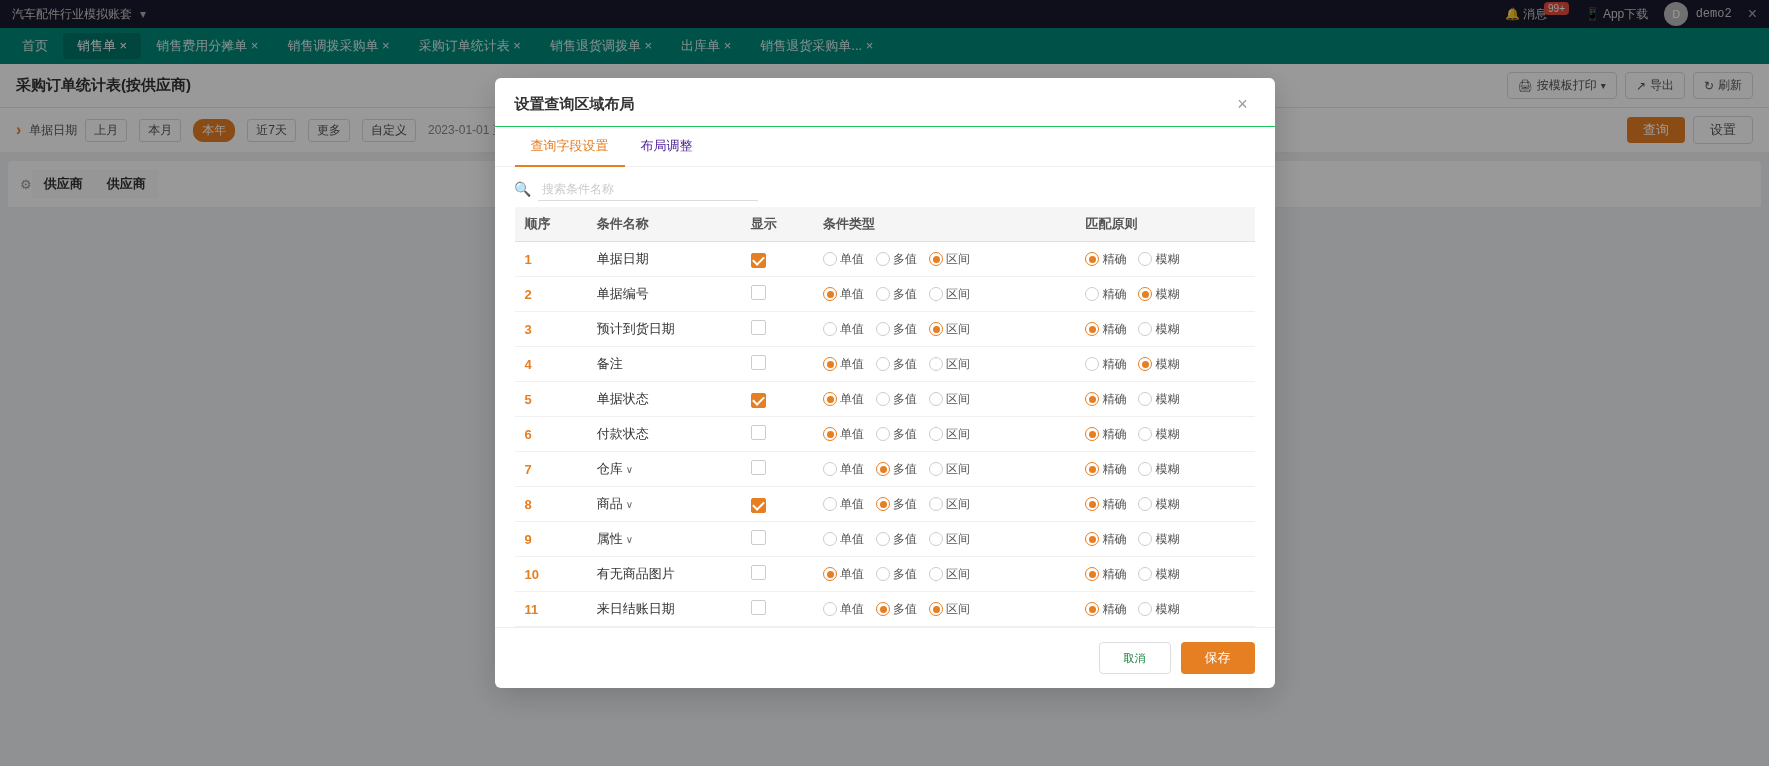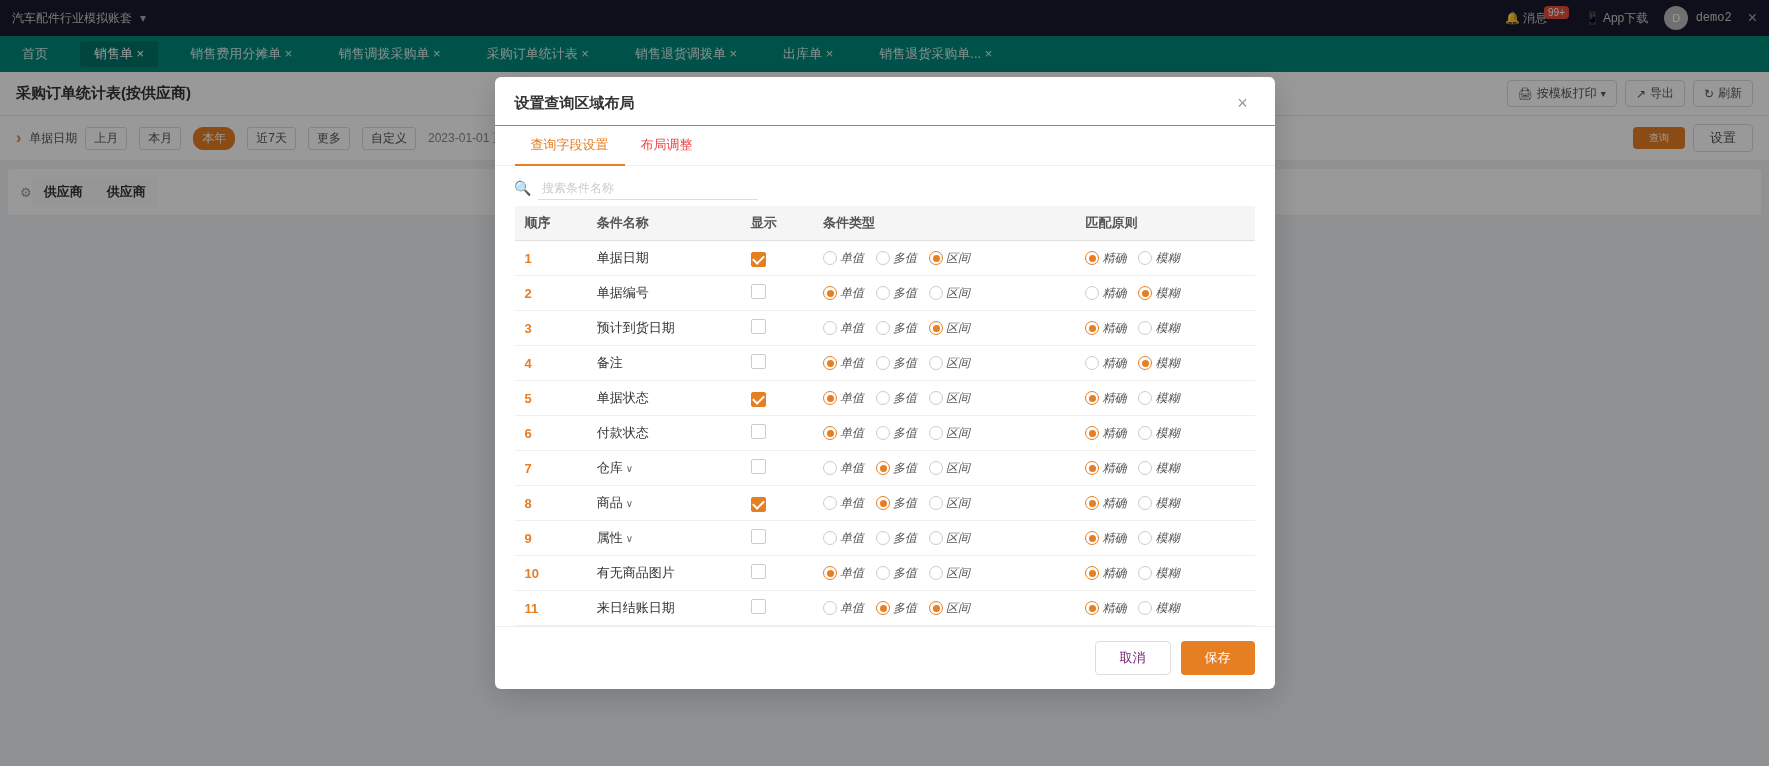--- a/index.html
+++ b/index.html
@@ -1,20 +1,20 @@
 <!DOCTYPE html>
 <html><head>
   <meta charset="utf-8">
   <style>
     * { box-sizing: border-box; margin: 0; padding: 0; }
     body { font-family: 'Microsoft YaHei', Arial, sans-serif; font-size: 13px; background: #f0f2f5; overflow: hidden; }
 
     
     .top-nav {
-      height: 36px;
+      height: 28px;
       background: #1a1a2e;
       display: flex;
       align-items: center;
       justify-content: space-between;
       padding: 0 12px;
       color: #ccc;
     }
     .top-nav-left { display: flex; align-items: center; gap: 8px; font-size: 12px; }
     .top-nav-right { display: flex; align-items: center; gap: 16px; font-size: 12px; }
     .badge-red {
@@ -81,21 +81,21 @@
     .date-btn.active {
       background: #e67e22;
       color: white;
       border-color: #e67e22;
       border-radius: 10px;
     }
     .date-range { font-size: 12px; color: #888; margin-left: 4px; }
     .filter-dots { color: #aaa; margin-left: 4px; cursor: pointer; }
     .btn-query {
       padding: 4px 16px; background: #e67e22; color: white;
-      border: none; border-radius: 4px; cursor: pointer; font-size: 10px;
+      border: none; border-radius: 4px; cursor: pointer; font-size: 13px;
       margin-left: auto;
     }
     .btn-setting {
       padding: 4px 16px; border: 1px solid #ddd; background: #fff;
       border-radius: 4px; cursor: pointer; font-size: 13px; color: #555;
     }
 
     
     .table-area {
       background: #fff;
@@ -154,21 +154,21 @@
     }
     .modal-tabs {
       display: flex;
       padding: 0 20px;
       gap: 0;
       border-bottom: 1px solid #eee;
     }
     .modal-tab {
       padding: 10px 16px;
       font-size: 13px;
-      color: #ef4444;
+      color: #4c1d95;
       cursor: pointer;
       border-bottom: 2px solid transparent;
       margin-bottom: -1px;
     }
     .modal-tab.active {
       color: #e67e22;
       border-bottom: 2px solid #e67e22;
       font-weight: 500;
     }
     .modal-search {
@@ -238,21 +238,21 @@
     .cb.checked::after {
       content: '';
       width: 9px; height: 5px;
       border-left: 2px solid white;
       border-bottom: 2px solid white;
       transform: rotate(-45deg);
       margin-top: -2px;
     }
 
     
-    .radio-group { display: flex; align-items: flex-start; gap: 6px; font-style: italic; }
+    .radio-group { display: flex; align-items: flex-start; gap: 6px; }
     .radio-option { display: flex; align-items: center; gap: 3px; font-size: 12px; color: #555; }
     .radio-btn {
       width: 14px; height: 14px;
       border-radius: 50%;
       border: 1.5px solid #ccc;
       display: inline-flex; align-items: center; justify-content: center;
       cursor: pointer;
       background: #fff;
       flex-shrink: 0;
     }
@@ -277,22 +277,22 @@
       justify-content: flex-end;
       gap: 10px;
       border-top: 1px solid #eee;
     }
     .btn-cancel {
       padding: 7px 24px;
       border: 1px solid #ddd;
       background: #fff;
       border-radius: 4px;
       cursor: pointer;
-      font-size: 13px;
-      color: #701a75;
+      font-size: 11px;
+      color: #15803d;
     }
     .btn-save {
       padding: 7px 24px;
       background: #e67e22;
       color: white;
       border: none;
       border-radius: 4px;
       cursor: pointer;
       font-size: 13px;
     }
@@ -300,21 +300,21 @@
     
     .cond-name-wrap { display: flex; align-items: center; gap: 3px; }
     .expand-arrow { color: #666; font-size: 10px; }
 
     .teal-nav {
       height: 36px;
       background: #00897b;
       display: flex;
       align-items: center;
       padding: 0 8px;
-      gap: 18px;
+      gap: 1px;
     }
     .teal-nav-item {
       padding: 4px 14px;
       color: rgba(255,255,255,0.85);
       font-size: 13px;
       cursor: pointer;
       border-radius: 3px;
     }
     .teal-nav-item.active {
       background: rgba(0,0,0,0.15);

